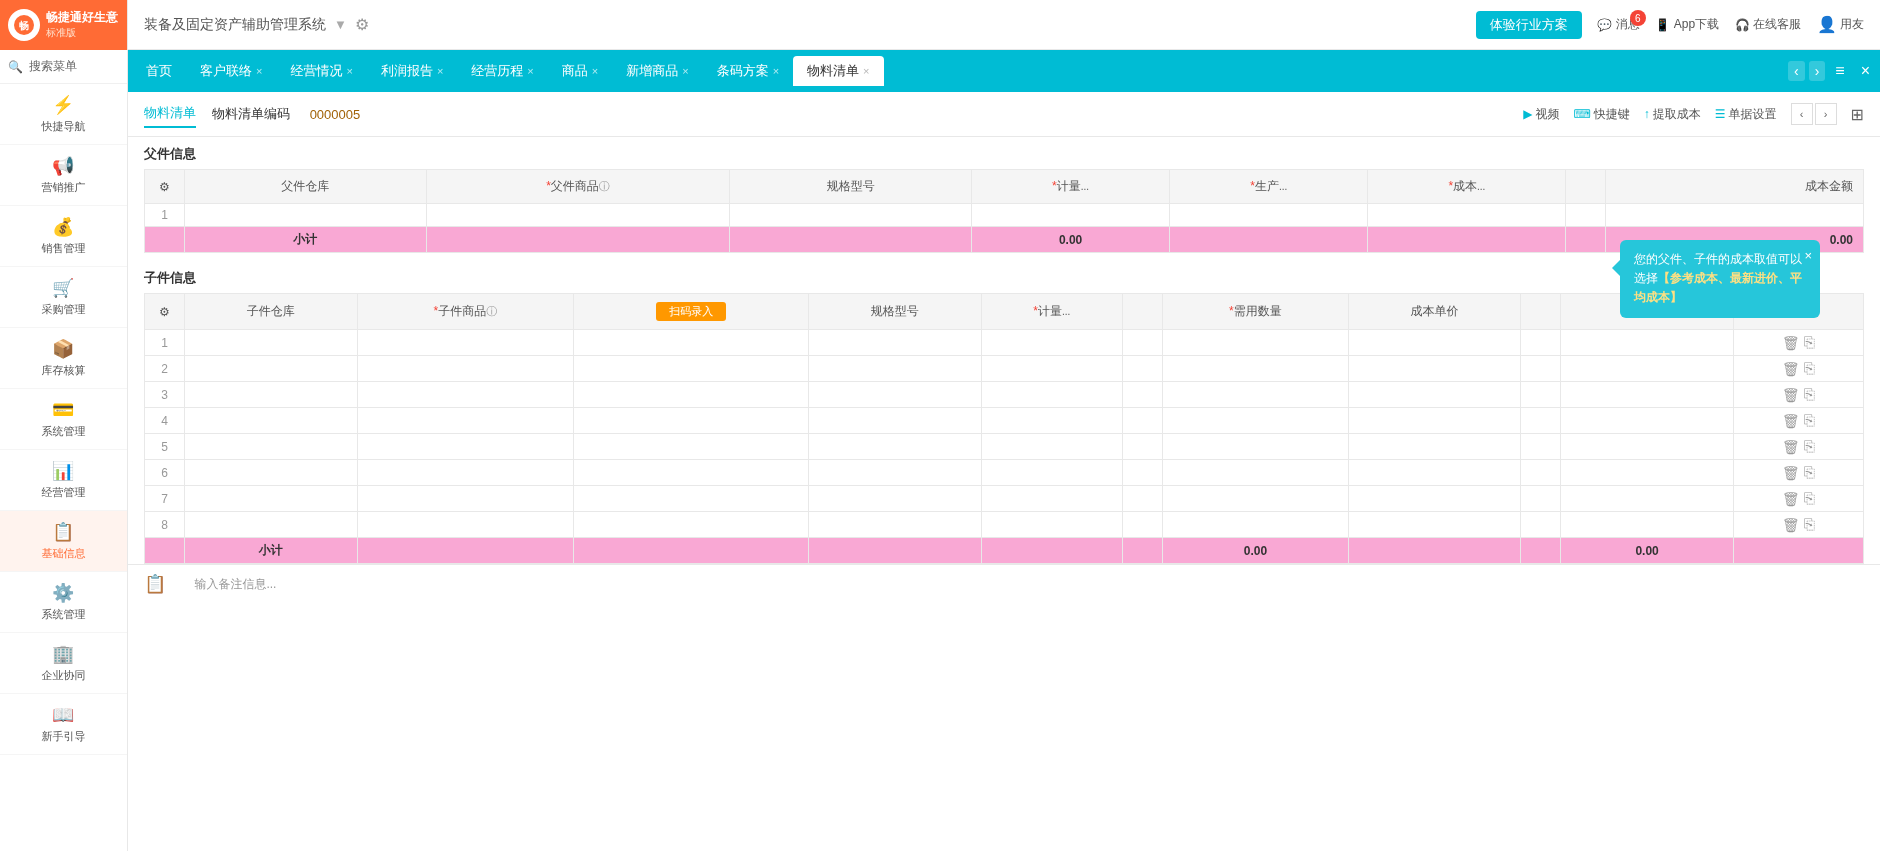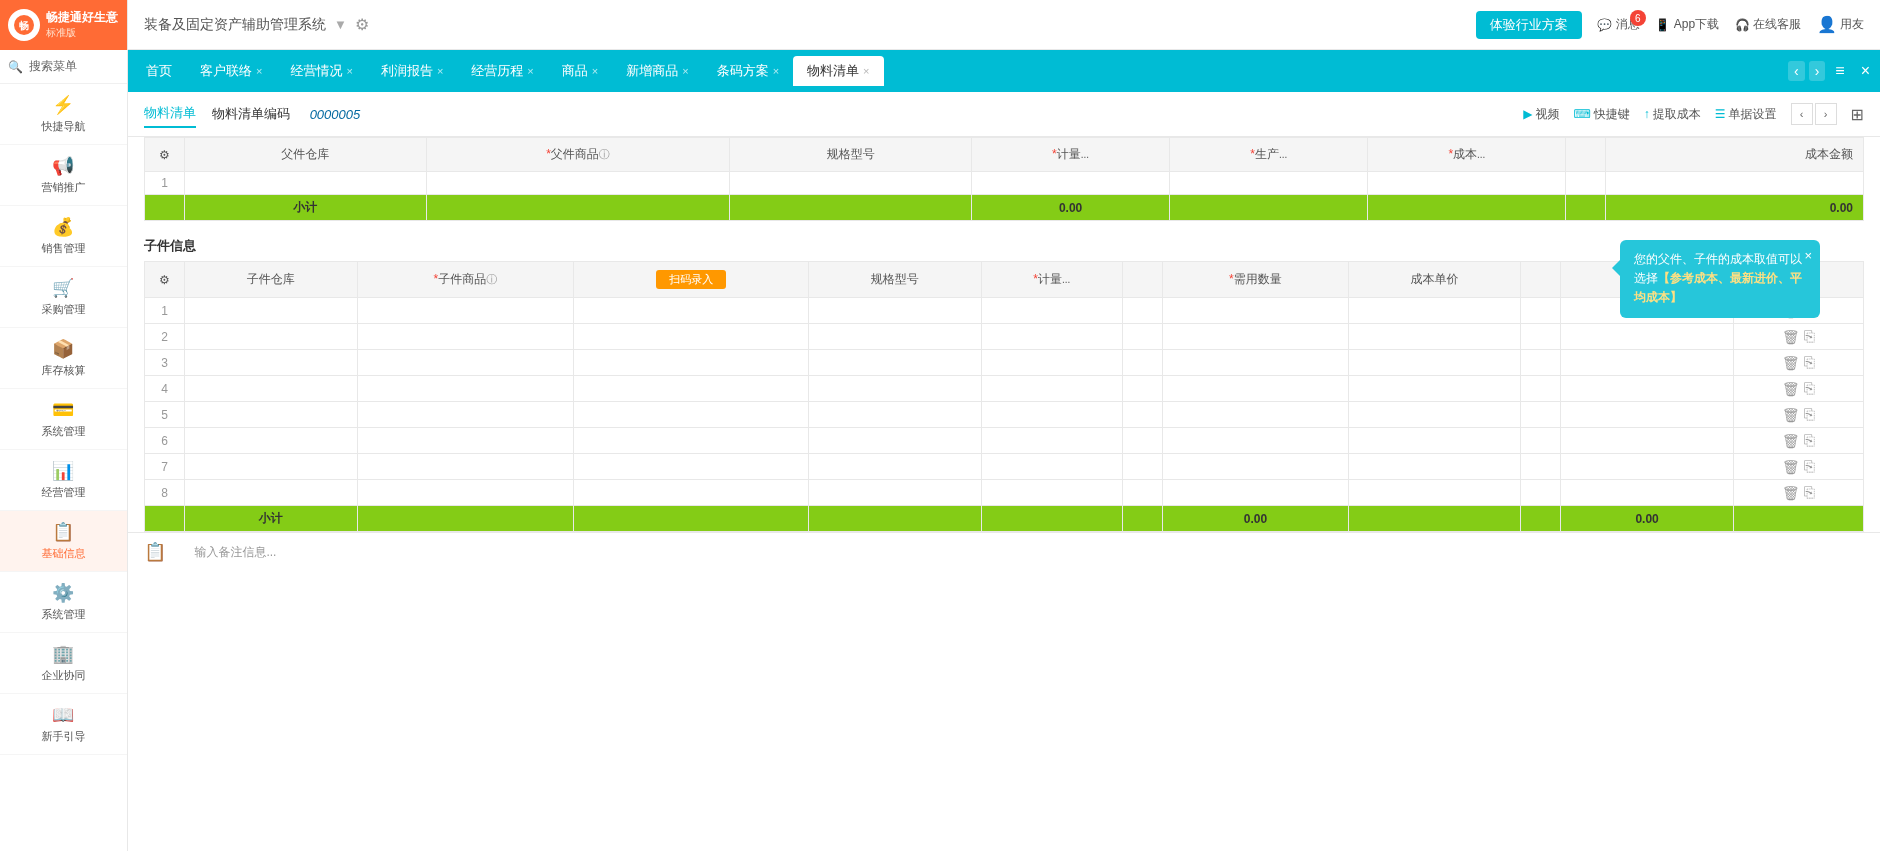--- a/index.html
+++ b/index.html
@@ -170,21 +170,21 @@
       font-weight: normal;
       white-space: nowrap;
     }
     .data-table td {
       border: 1px solid #e8e8e8;
       padding: 4px 6px;
       text-align: center;
       color: #333;
     }
     .data-table tr.subtotal td {
-      background: #84cc16;
+      background: #f9a8d4;
       font-weight: bold;
     }
     .data-table .row-num { color: #999; width: 40px; }
     .data-table .settings-col { width: 40px; }
     .required { color: #f44336; }
     .th-info { color: #999; font-size: 11px; cursor: pointer; }
 
     .scan-btn {
       background: #ff9800;
       color: #fff;
@@ -399,21 +399,21 @@
       <span style="color:#fff; cursor:pointer; font-size:16px; padding:2px 6px;">≡</span>
       <span style="color:#fff; cursor:pointer; font-size:16px; padding:2px 6px;">×</span>
     </div>
   </div>
 
   <div class="content-area" style="position:relative;">
 
     <div class="sub-nav">
       <span class="sub-nav-item active">物料清单</span>
       <span class="sub-nav-item">物料清单编码</span>
-      <span style="font-size:13px; color:#0369a1;font-style:italic;">
+      <span style="font-size:13px; color:#a16207;">
         &nbsp;<span>0000005</span>
       </span>
 
       <div style="margin-left:auto; display:flex; align-items:center; gap:14px;">
         <div class="toolbar-btn">
           <span style="color:#00bcd4;">▶</span>
           <span>视频</span>
         </div>
         <div class="toolbar-btn">
           <span style="color:#00bcd4;">⌨</span>
@@ -429,20 +429,21 @@
         </div>
         <div class="nav-controls">
           <button class="nav-ctrl-btn">‹</button>
           <button class="nav-ctrl-btn">›</button>
         </div>
         <span style="color:#666; cursor:pointer; font-size:16px;">⊞</span>
       </div>
     </div>
 
     <div class="section">
+      <div class="section-title">父件信息</div>
       <div class="table-wrapper">
         <table class="data-table">
           <thead>
             <tr>
               <th class="settings-col">⚙</th>
               <th>父件仓库</th>
               <th><span class="required">*</span>父件商品<span class="th-info">ⓘ</span></th>
               <th>规格型号</th>
               <th><span class="required">*</span>计量<span style="font-size:10px;">...</span></th>
               <th><span class="required">*</span>生产<span style="font-size:10px;">...</span></th>

